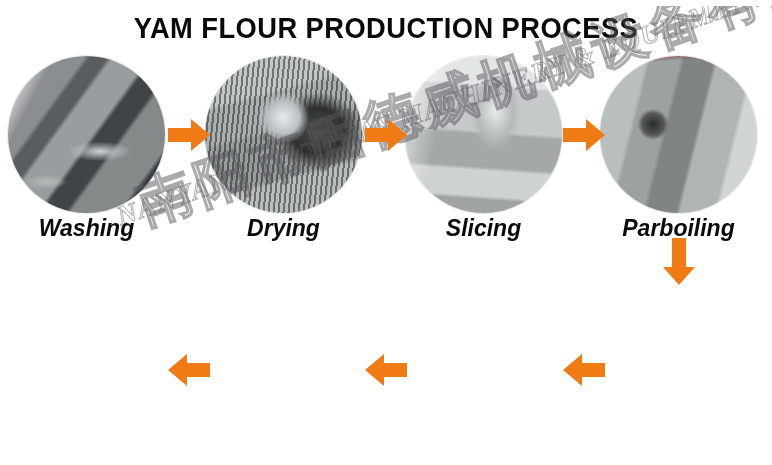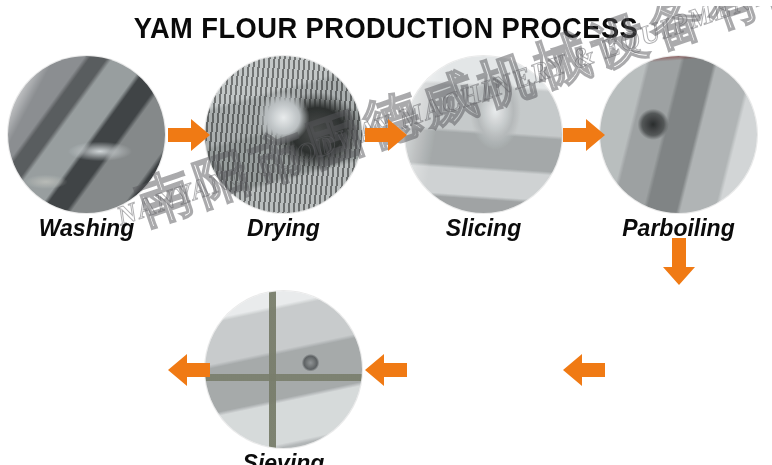--- a/index.html
+++ b/index.html
@@ -223,26 +223,20 @@
 
   <div class="node" style="left:600px; top:50px;text-decoration:underline;">
     <div class="circle">
       <div class="photo ph-parb"></div>
     </div>
     <div class="label">Parboiling</div>
   </div>
 
 
 
-  <div class="node" style="left:205px; top:285px;">
-    <div class="circle">
-      <div class="photo ph-sieve"></div>
-    </div>
-    <div class="label">Sieving</div>
-  </div>
 
 
   <div class="arrow" style="left:168px; top:112px;">
     <svg width="42" height="34" viewBox="0 0 42 34" aria-hidden="true">
       <polygon points="0,10 23,10 23,1 42,17 23,33 23,24 0,24" fill="#F07A14"></polygon>
     </svg>
   </div>
 
   <div class="arrow" style="left:365px; top:112px;">
     <svg width="42" height="34" viewBox="0 0 42 34" aria-hidden="true">

